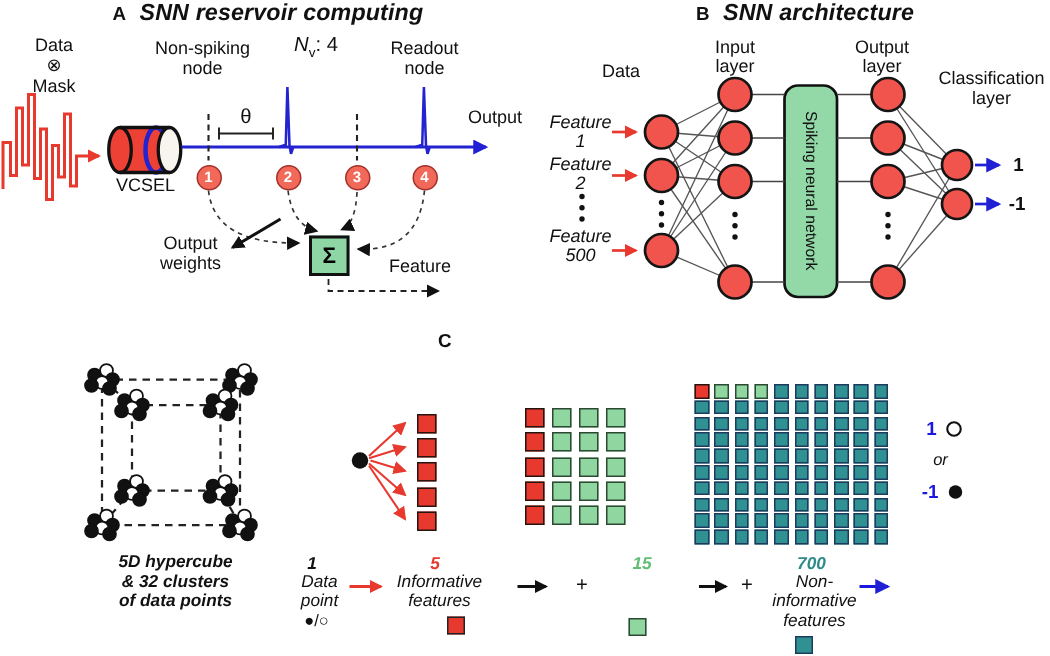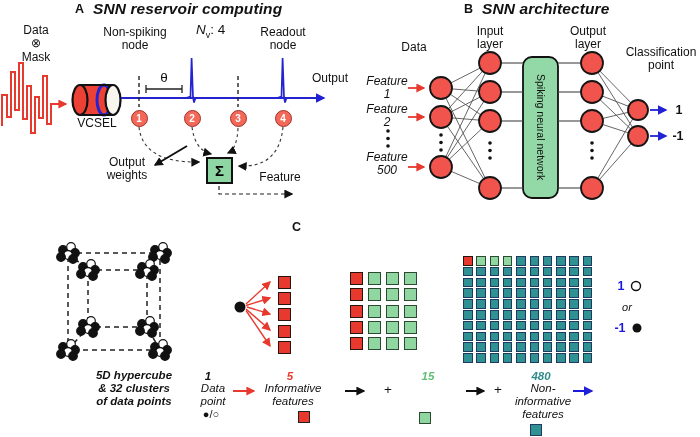--- a/index.html
+++ b/index.html
@@ -231,33 +231,33 @@
   <div class="lbl" style="left:280px;top:171px">Feature</div>
 
   <div class="lbl ll pl" style="left:464px;top:2px">B</div>
   <div class="lbl ll ttl" style="left:482px;top:0px">SNN architecture</div>
   <div class="lbl" style="left:414px;top:41px">Data</div>
   <div class="lbl" style="left:490px;top:25px">Input
 layer</div>
   <div class="lbl" style="left:588px;top:25px">Output
 layer</div>
   <div class="lbl" style="left:661px;top:46px">Classification
-point</div>
+layer</div>
   <div class="lbl it" style="left:387px;top:75px">Feature
 1</div>
   <div class="lbl it" style="left:387px;top:103px">Feature
 2</div>
   <div class="lbl it" style="left:387px;top:151px">Feature
 500</div>
   <div class="vtext">Spiking neural network</div>
   <div class="lbl pl" style="left:679px;top:103px">1</div>
   <div class="lbl pl" style="left:678px;top:129px">-1</div>
 
   <div class="lbl ll pl" style="left:292px;top:220px">C</div>
-  <div class="lbl bi s115" style="left:134px;top:369px">5D hypercube
+  <div class="lbl bi s115" style="left:117px;top:369px">5D hypercube
 &amp; 32 clusters
 of data points</div>
   <div class="lbl pl blue" style="left:621px;top:279px">1</div>
   <div class="lbl it s11" style="left:627px;top:301px">or</div>
   <div class="lbl pl blue" style="left:620px;top:321px">-1</div>
 
   <div class="lbl bi s115" style="left:208px;top:370px">1</div>
   <div class="lbl it s115" style="left:213px;top:382px">Data
 point</div>
   <div class="lbl s11" style="left:211px;top:408px">●/○</div>
@@ -265,21 +265,21 @@
   <div class="lbl bi s115 redc" style="left:290px;top:370px">5</div>
   <div class="lbl it s115" style="left:293px;top:382px">Informative
 features</div>
   <div class="mk mk-red" style="left:298px;top:411px"></div>
 
   <div class="lbl s13" style="left:388px;top:382px">+</div>
   <div class="lbl bi s115 greenc" style="left:428px;top:370px">15</div>
   <div class="mk mk-green" style="left:419px;top:412px"></div>
 
   <div class="lbl s13" style="left:498px;top:382px">+</div>
-  <div class="lbl bi s115 tealc" style="left:541px;top:370px">480</div>
+  <div class="lbl bi s115 tealc" style="left:541px;top:370px">700</div>
   <div class="lbl it s115" style="left:543px;top:382px">Non-
 informative
 features</div>
   <div class="mk mk-teal" style="left:530px;top:424px"></div>
 
 
   <div id="grids">
       <div class="sq" style="left: 278px; top: 276px; width: 13px; height: 13px; background: rgb(232, 57, 46); border-color: rgb(38, 21, 15);"></div>
       <div class="sq" style="left: 278px; top: 292.2px; width: 13px; height: 13px; background: rgb(232, 57, 46); border-color: rgb(38, 21, 15);"></div>
       <div class="sq" style="left: 278px; top: 308.4px; width: 13px; height: 13px; background: rgb(232, 57, 46); border-color: rgb(38, 21, 15);"></div>

